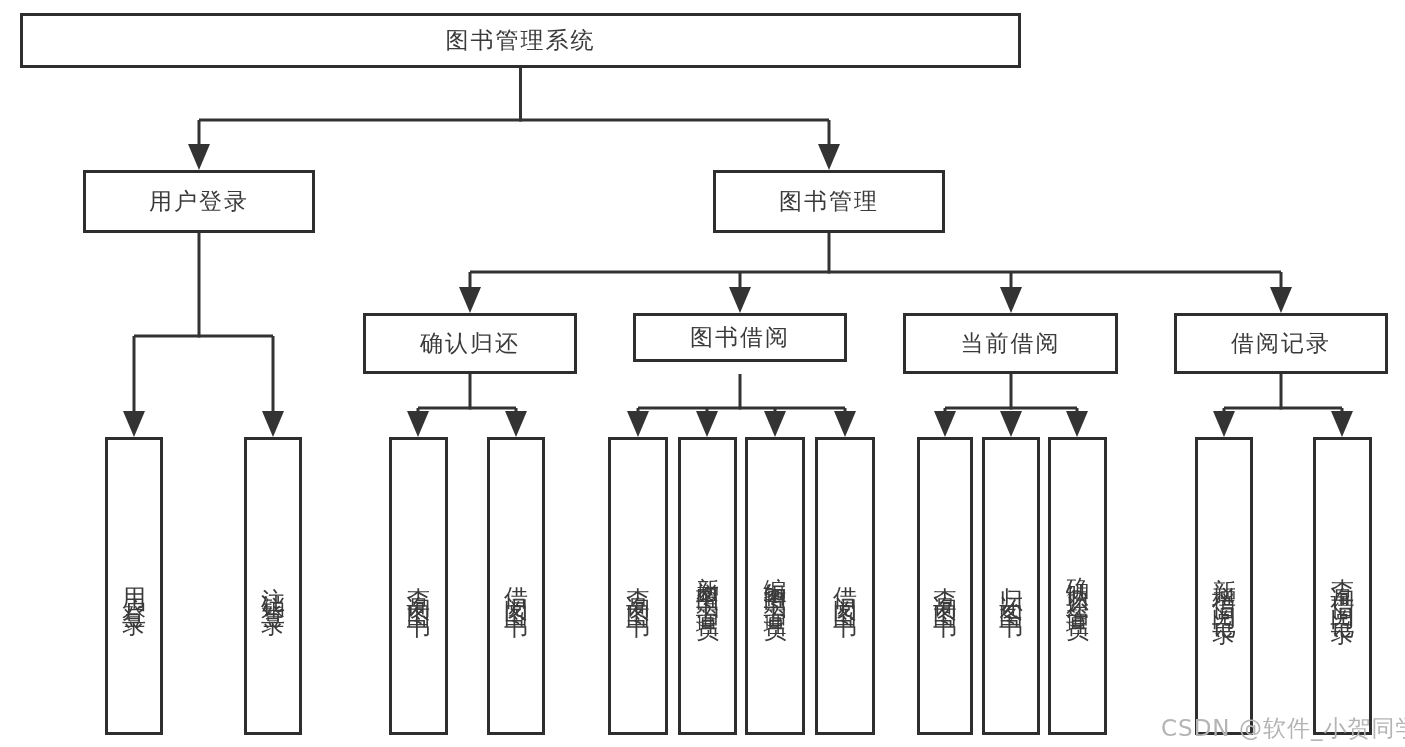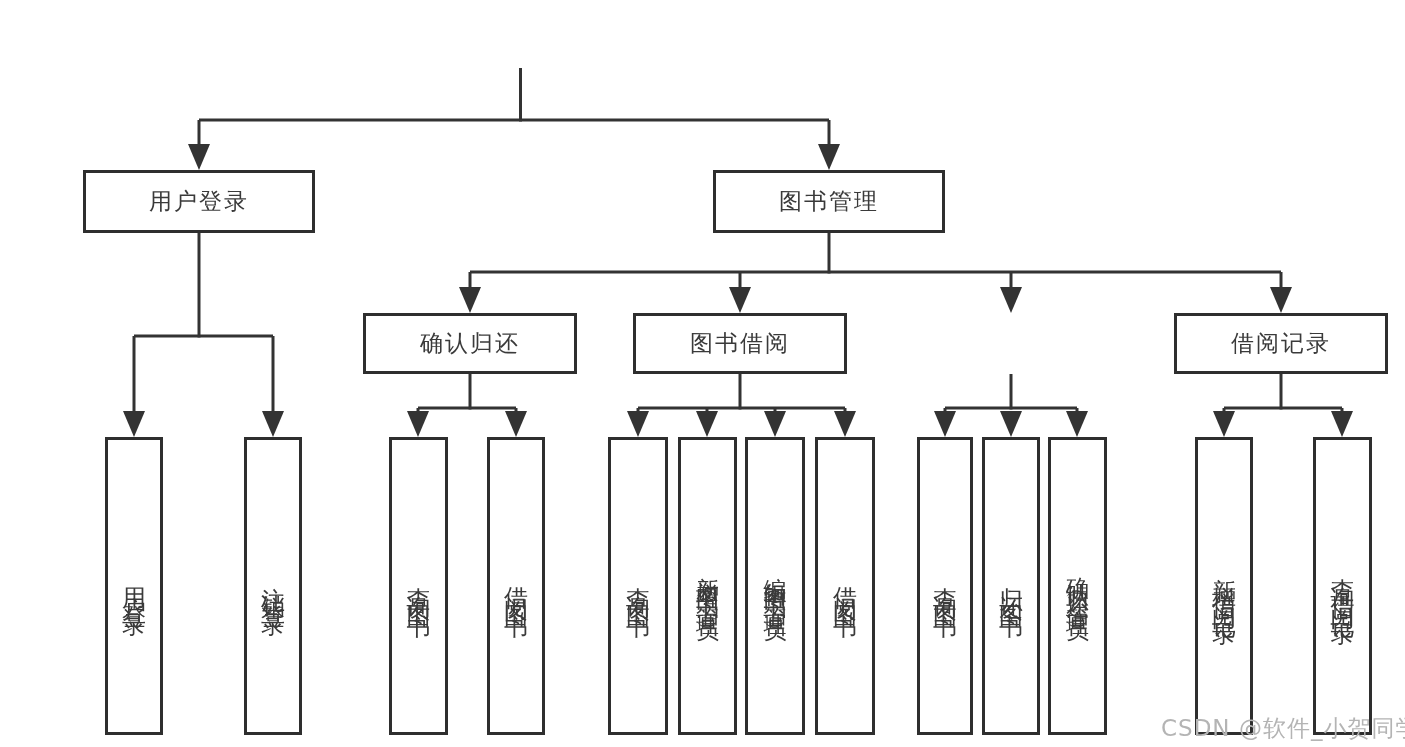--- a/index.html
+++ b/index.html
@@ -114,33 +114,39 @@
 
       <polygon points="934,411 956,411 945,437"></polygon>
       <polygon points="1000,411 1022,411 1011,437"></polygon>
       <polygon points="1066,411 1088,411 1077,437"></polygon>
 
       <polygon points="1213,411 1235,411 1224,437"></polygon>
       <polygon points="1331,411 1353,411 1342,437"></polygon>
     </g>
   </svg>
 
+  <div class="node hnode" style="left:20px; top:13px; width:1001px; height:55px;">
+    <span>图书管理系统</span>
+  </div>
 
   <div class="node hnode" style="left:83px; top:170px; width:232px; height:63px;">
     <span>用户登录</span>
   </div>
   <div class="node hnode" style="left:713px; top:170px; width:232px; height:63px;">
     <span>图书管理</span>
   </div>
 
   <div class="node hnode" style="left:363px; top:313px; width:214px; height:61px;">
     <span>确认归还</span>
   </div>
-  <div class="node hnode" style="left:633px; top:313px; width:214px; height:61px;">
+  <div class="node hnode" style="left:633px; top:313px; width:214px; height:49px;">
     <span>图书借阅</span>
+  </div>
+  <div class="node hnode" style="left:903px; top:313px; width:215px; height:61px;">
+    <span>当前借阅</span>
   </div>
   <div class="node hnode" style="left:1174px; top:313px; width:214px; height:61px;">
     <span>借阅记录</span>
   </div>
 
   <div class="node vnode" style="left:105px; width:58px;">
     <span class="vtext">用户登录</span>
   </div>
   <div class="node vnode" style="left:244px; width:58px;">
     <span class="vtext">注销登录</span>

